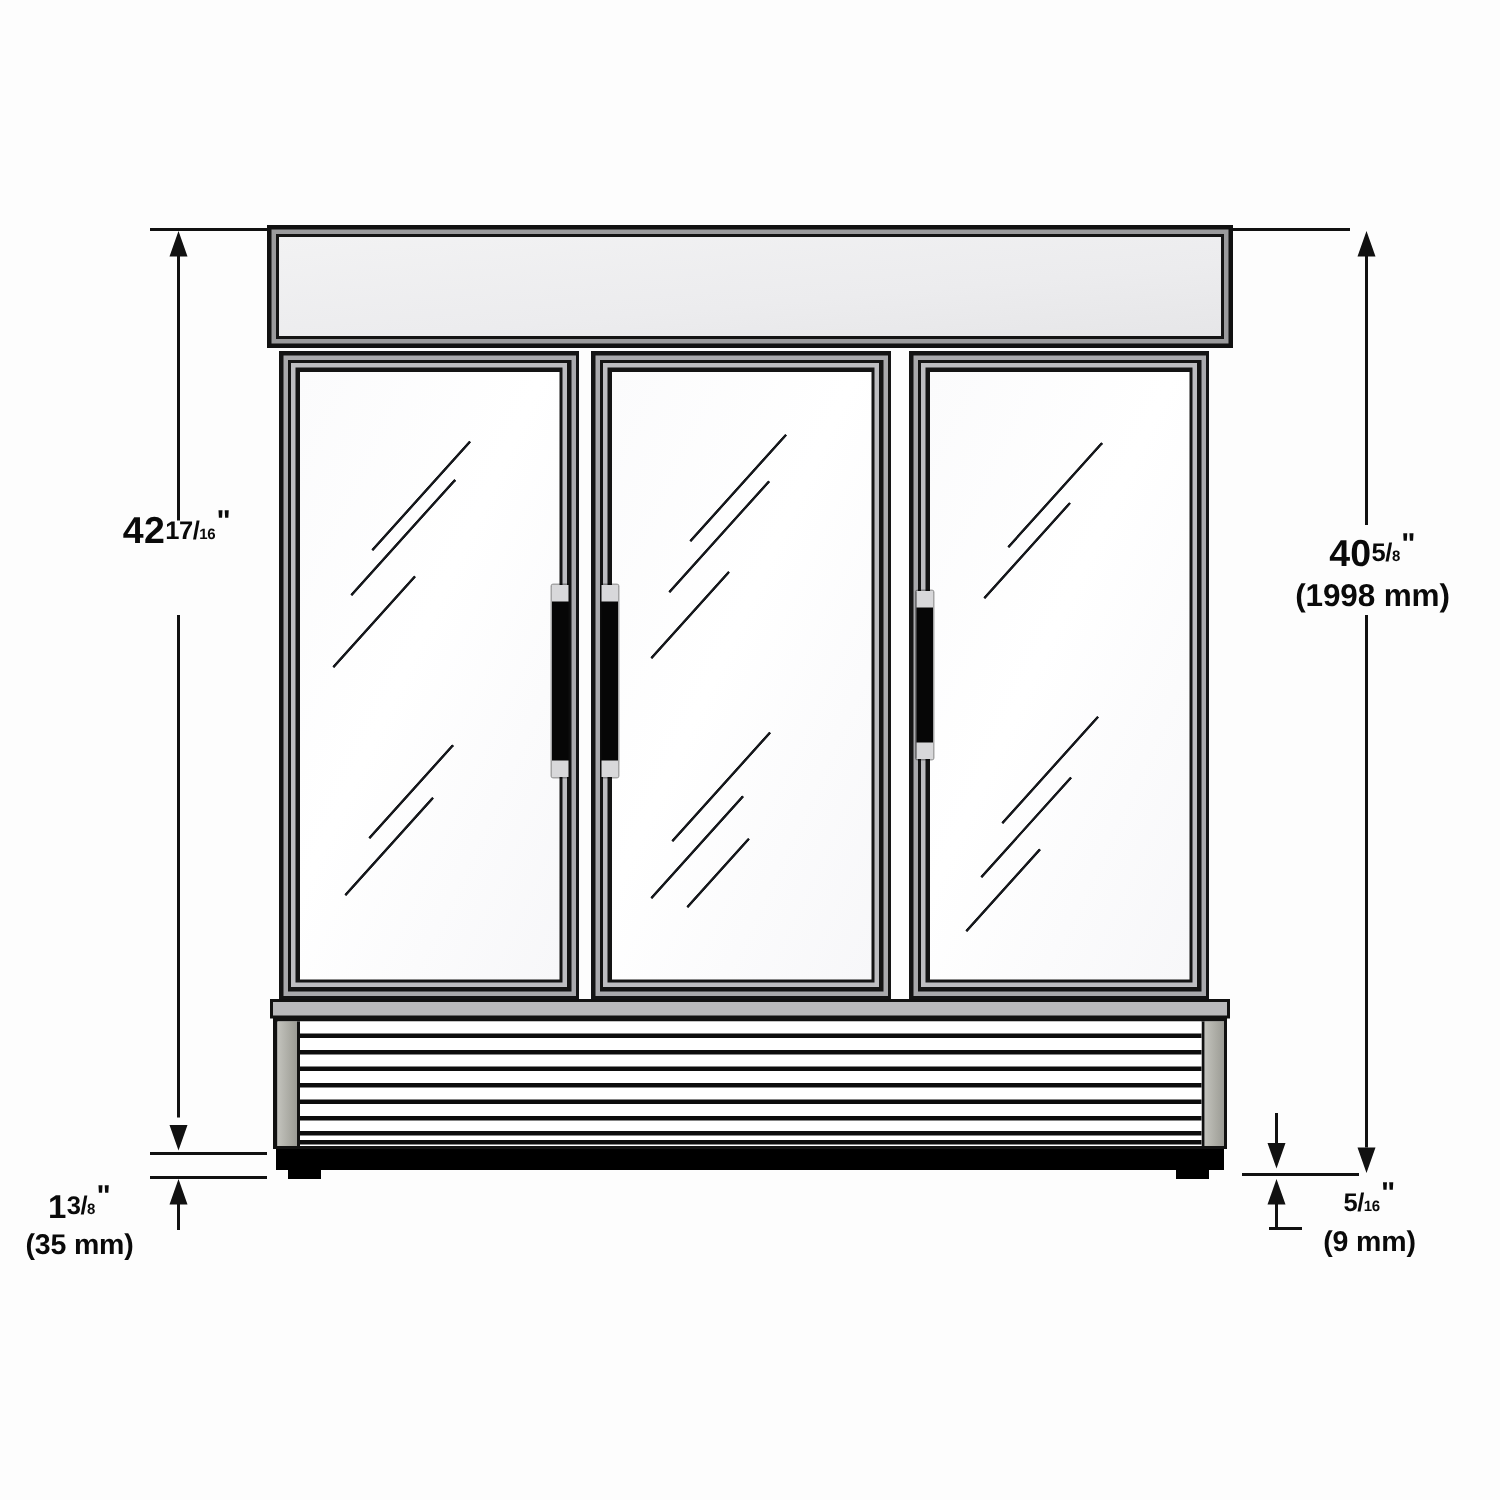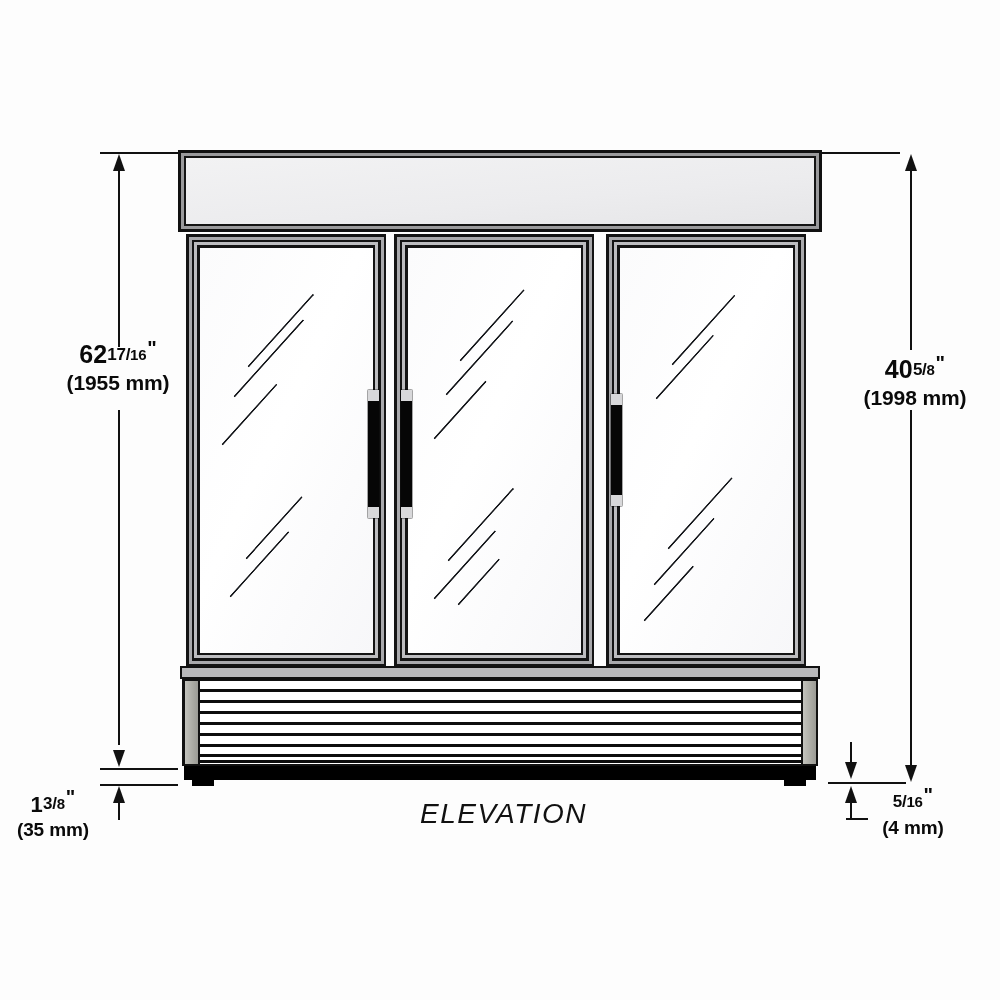--- a/index.html
+++ b/index.html
@@ -34,21 +34,21 @@
     letter-spacing: 0.2px;
   }
   .dim-main .frac {
     display: inline-block;
     font-size: 17px;
     font-weight: 700;
     transform: translateY(-3px);
     letter-spacing: -0.3px;
   }
   .dim-main .frac .num { font-size: 17px; }
-  .dim-main .frac .den { font-size: 15px; }
+  .dim-main .frac .den { font-size: 10px; }
   .dim-main .inch {
     display: inline-block;
     font-size: 20px;
     font-weight: 700;
     transform: translateY(-8px);
     margin-left: 1px;
   }
   .dim-sub {
     font-size: 21px;
     font-weight: 700;
@@ -341,23 +341,22 @@
 
     <span class="vline" style="left:118px; top:162px; height:185px;"></span>
 
     <span class="vline" style="left:118px; top:410px; height:335px;"></span>
 
     <span class="arrow arrow-up" style="left:113px; top:154px;"></span>
     <span class="arrow arrow-down" style="left:113px; top:750px;"></span>
 
     <div class="dim-text" style="left:28px; top:340px; width:180px;">
       <div class="dim-main">
-        <span>62</span><span class="frac"><span class="num">17</span>/<span class="den">16</span></span><span class="inch">"</span>
-      </div>
-      <div class="dim-sub">(1955 mm)</div>
+        <span>42</span><span class="frac"><span class="num">17</span>/<span class="den">16</span></span><span class="inch">"</span>
+      </div>
     </div>
   </div>
 
   <div class="abs">
     <span class="hline" style="left:822px; top:152px; width:78px;"></span>
     <span class="hline" style="left:828px; top:782px; width:78px;"></span>
 
     <span class="vline" style="left:910px; top:160px; height:190px;"></span>
     <span class="vline" style="left:910px; top:410px; height:355px;"></span>
 
@@ -389,19 +388,18 @@
     <span class="arrow arrow-down" style="left:845px; top:762px;"></span>
 
     <span class="vline" style="left:850px; top:800px; height:18px;"></span>
     <span class="arrow arrow-up" style="left:845px; top:786px;"></span>
     <span class="hline-thin" style="left:846px; top:818px; width:22px;"></span>
 
     <div class="dim-text" style="left:858px; top:790px; width:110px;">
       <div class="dim-main">
         <span></span><span class="frac"><span class="num">5</span>/<span class="den">16</span></span><span class="inch">"</span>
       </div>
-      <div class="dim-sub">(4 mm)</div>
+      <div class="dim-sub">(9 mm)</div>
     </div>
   </div>
 
-  <div id="title-elevation" style="left:420px; top:798px;">ELEVATION</div>
 
 </div>
 
 </body></html>

